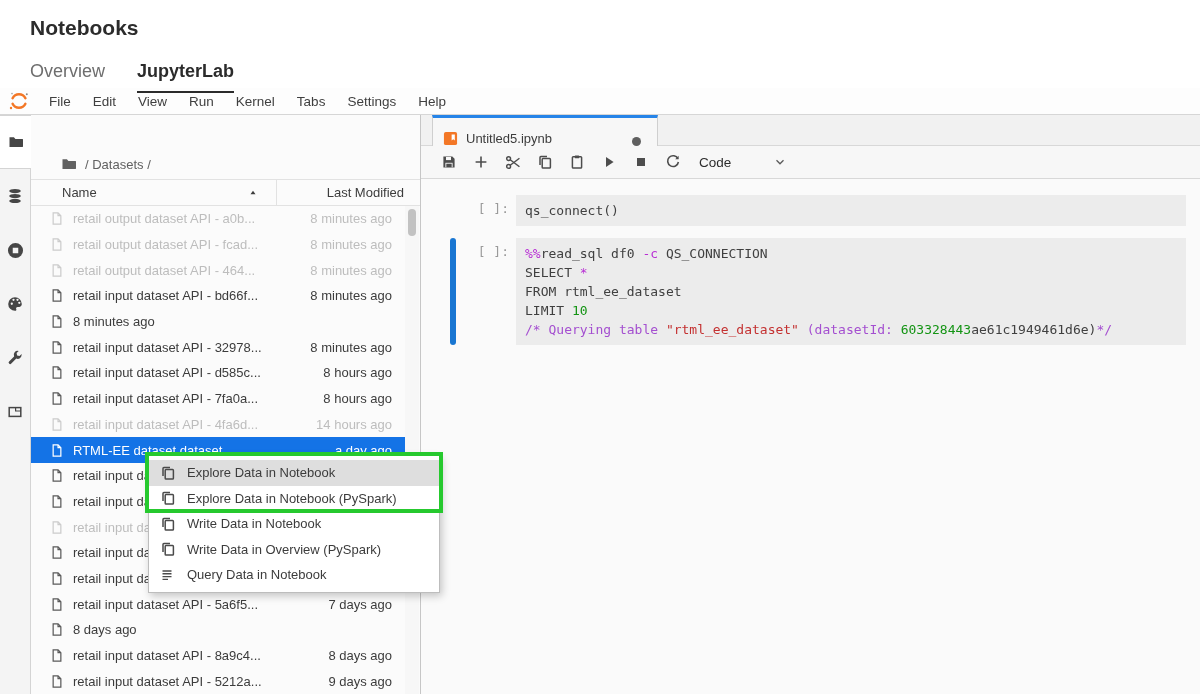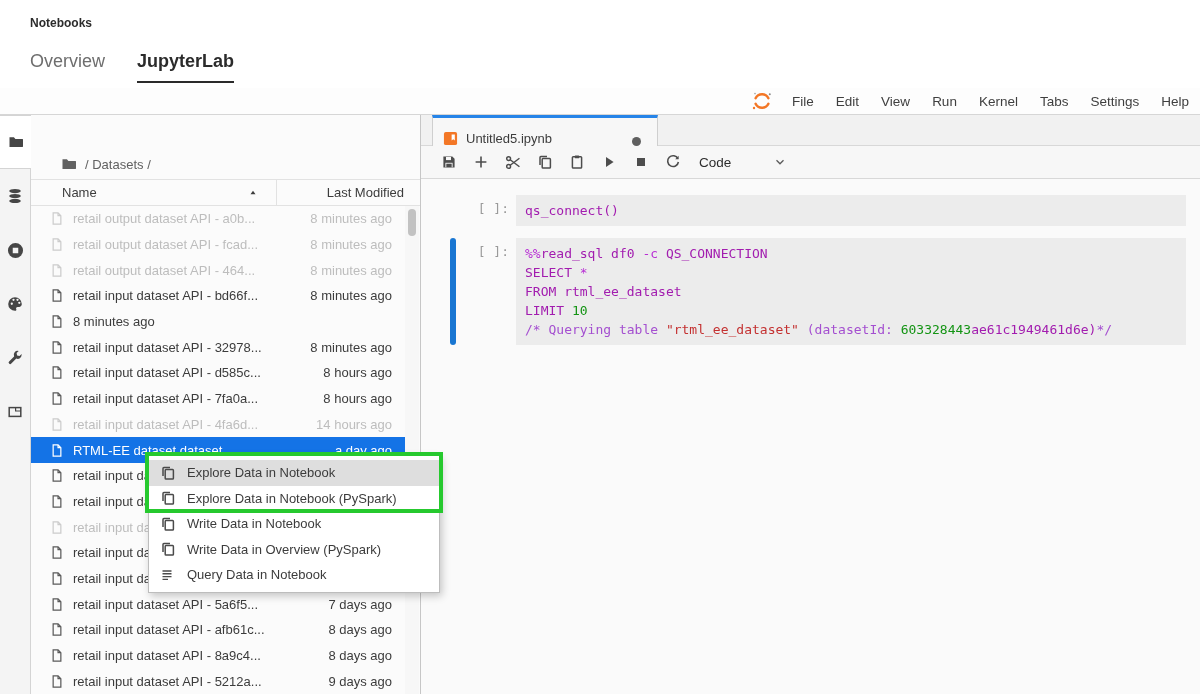--- a/index.html
+++ b/index.html
@@ -1,27 +1,27 @@
 <!DOCTYPE html>
 <html><head>
 <meta charset="utf-8">
 <style>
   html,body{margin:0;padding:0;background:#fff;}
   body{width:1200px;height:694px;overflow:hidden;font-family:"Liberation Sans",sans-serif;-webkit-font-smoothing:antialiased;}
   .app{position:relative;width:1200px;height:694px;background:#fff;}
 
   
   .app-header{height:88px;box-sizing:border-box;background:#fff;padding-left:30px;}
-  .page-title{padding-top:16px;font-size:12px;font-weight:700;color:#2c2c2c;}
+  .page-title{padding-top:16px;font-size:21px;font-weight:700;color:#2c2c2c;}
   .top-tabs{display:flex;gap:32px;margin-top:21px;}
   .top-tab{font-size:18px;color:#6e6e6e;padding-bottom:9px;cursor:default;}
   .top-tab.active{color:#2b2b2b;font-weight:700;border-bottom:2.5px solid #2b2b2b;}
 
   
-  .menubar{height:26px;display:flex;align-items:center;border-bottom:1px solid #d6d6d6;background:#fdfdfd;padding-left:4px;justify-content:flex-end;}
+  .menubar{height:26px;display:flex;align-items:center;border-bottom:1px solid #d6d6d6;background:#fdfdfd;padding-left:4px;}
   .logo{width:22px;height:22px;margin:0 8px 0 4px;display:flex;align-items:center;}
   .menu-item{padding:0 11px;font-size:13.5px;color:#3f3f3f;}
 
   .main{display:flex;height:579px;}
 
   
   .activitybar{width:31px;background:#f4f4f4;border-right:1px solid #d4d4d4;box-sizing:border-box;flex:none;}
   .act-item{height:54px;display:flex;align-items:center;justify-content:center;color:#464646;}
   .act-item.active{background:#fff;border-top:1px solid #d4d4d4;border-bottom:1px solid #d4d4d4;margin-right:-1px;height:52px;}
   .icon svg{display:block;}
@@ -55,21 +55,21 @@
   .tb-btn{width:32px;display:flex;justify-content:center;align-items:center;color:#4d4d4d;height:100%;}
   .tb-mode{margin-left:10px;display:flex;align-items:center;font-size:13.5px;color:#2d2d2d;}
   .tb-mode .chev{margin-left:42px;color:#5a5a5a;display:flex;}
 
   .nb-content{flex:1;padding-top:16px;overflow:hidden;}
   .cell{display:flex;align-items:stretch;margin:0 14px 12px 0;}
   .cellbar{width:6px;border-radius:3px;margin-left:29px;flex:none;background:transparent;}
   .cell.selected .cellbar{background:#1976d2;}
   .prompt{width:60px;flex:none;text-align:right;padding:6px 7px 0 0;box-sizing:border-box;font-family:"DejaVu Sans Mono",monospace;font-size:13px;color:#9a9a9a;}
   .editor{flex:1;background:#ececec;padding:6px 9px;font-family:"DejaVu Sans Mono",monospace;font-size:13px;line-height:19px;white-space:pre;color:#1a1a1a;min-width:0;}
-  .tk-k{color:#a21caf}.tk-m{color:#b82fd4}.tk-g{color:#149414}.tk-r{color:#c43131}.tk-c{color:#a44fd0}
+  .tk-k{color:#404040}.tk-m{color:#b82fd4}.tk-g{color:#149414}.tk-r{color:#c43131}.tk-c{color:#a44fd0}
 
   
   .ctxmenu{position:absolute;left:148px;top:455px;width:292px;box-sizing:border-box;background:#fff;border:1px solid #bdbdbd;box-shadow:2px 3px 8px rgba(0,0,0,.22);padding:4px 0;z-index:10;}
   .ctx-item{height:25.5px;display:flex;align-items:center;padding-left:11px;gap:11px;font-size:13px;color:#3c3c3c;}
   .ctx-item.hover{background:#dedede;}
   .ctx-item .icon{color:#4a4a4a;flex:none;}
   .greenbox{position:absolute;left:145px;top:452px;width:290px;height:53px;border:4px solid #26c92e;z-index:11;pointer-events:none;}
 </style>
 </head>
 <body>
@@ -338,21 +338,20 @@
             <span class="fname">retail input dataset API - 5a6f5...</span>
             <span class="fmod">7 days ago</span>
           </div>
           <div class="row">
             <span class="icon">
               <svg width="14" height="15" viewBox="0 0 16 16">
                 <path d="M3.6 1.6h5.6l3.2 3.2v9.6H3.6z" fill="none" stroke="currentColor" stroke-width="1.4"></path>
                 <path d="M9.2 1.6v3.2h3.2" fill="none" stroke="currentColor" stroke-width="1.4"></path>
               </svg>
             </span>
-            <span class="fname">retail input dataset API - afb61c...</span>
             <span class="fmod">8 days ago</span>
           </div>
           <div class="row">
             <span class="icon">
               <svg width="14" height="15" viewBox="0 0 16 16">
                 <path d="M3.6 1.6h5.6l3.2 3.2v9.6H3.6z" fill="none" stroke="currentColor" stroke-width="1.4"></path>
                 <path d="M9.2 1.6v3.2h3.2" fill="none" stroke="currentColor" stroke-width="1.4"></path>
               </svg>
             </span>
             <span class="fname">retail input dataset API - 8a9c4...</span>

